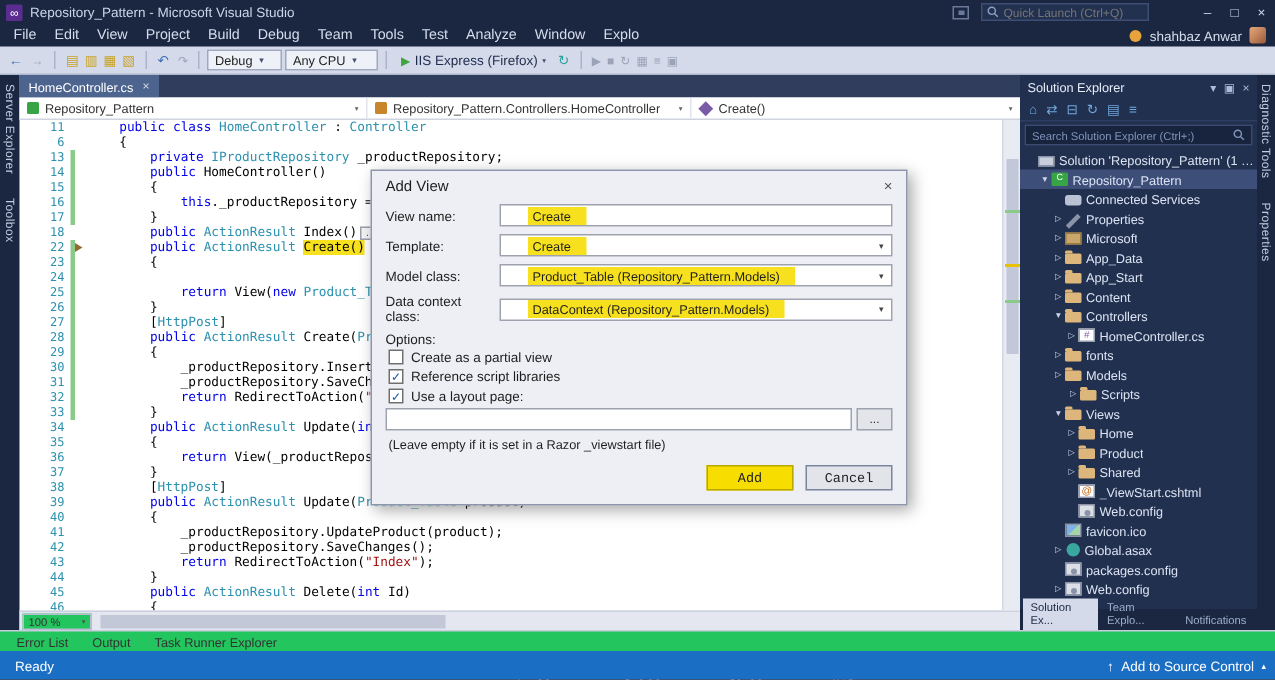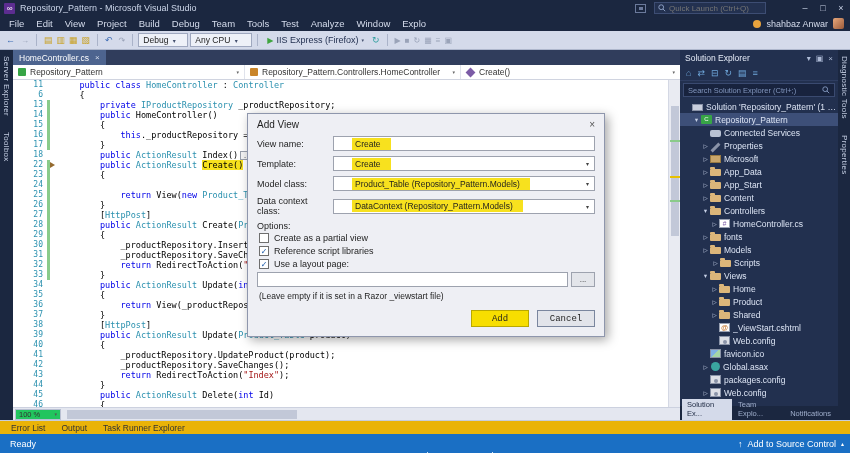--- a/index.html
+++ b/index.html
@@ -106,21 +106,21 @@
 .ic-image{background:linear-gradient(135deg,#7FB2E5 50%,#A5D6A7 50%);height:9px;border:1px solid #8A93A8;}
 .ic-globe{background:#3AA6A0;border-radius:50%;width:9px;height:9px;margin-left:1px;}
 .ic-services{background:#B9C2D4;height:7px;margin-top:1px;border-radius:2px;}
 .ic-properties{background:#8A93A8;height:3px;margin-top:3px;transform:rotate(-45deg);}
 .ic-references{background:#C9A66B;height:8px;border:1px solid #9A7B43;margin-top:1px;}
 .se-tabs{height:14px;background:#1B2740;display:flex;align-items:flex-end;gap:1px;padding:0 2px;font-size:7.5px;}
 .se-tab{padding:1px 5px 2px;color:#9FAECB;}
 .se-tab.active{background:#D4DAEA;color:#1B2740;}
 
 
-.bottom-tabs{height:14px;background:#eab308;border-top:1px solid #C7CDDC;display:flex;align-items:center;font-size:8.5px;color:#333;padding-left:3px;}
+.bottom-tabs{height:14px;background:#22c55e;border-top:1px solid #C7CDDC;display:flex;align-items:center;font-size:8.5px;color:#333;padding-left:3px;}
 .b-tab{padding:0 8px;}
 .statusbar{height:19px;background:#1A6FC4;color:#fff;display:flex;align-items:center;font-size:9px;position:relative;}
 .sb-ready{padding-left:10px;}
 .sb-mid{position:absolute;left:345px;top:12px;height:100%;display:flex;align-items:center;}
 .sb-item{width:70px;}
 .sb-right{position:absolute;right:6px;top:0;height:100%;display:flex;align-items:center;gap:5px;}
 .sb-right .caret{font-size:6px;}
 
 
 .dialog{position:absolute;left:247px;top:113px;width:358px;background:#EEEFF4;border:1px solid #8E96AC;box-shadow:3px 3px 10px rgba(0,0,0,.35);font-size:9px;color:#1E1E1E;z-index:10;}

